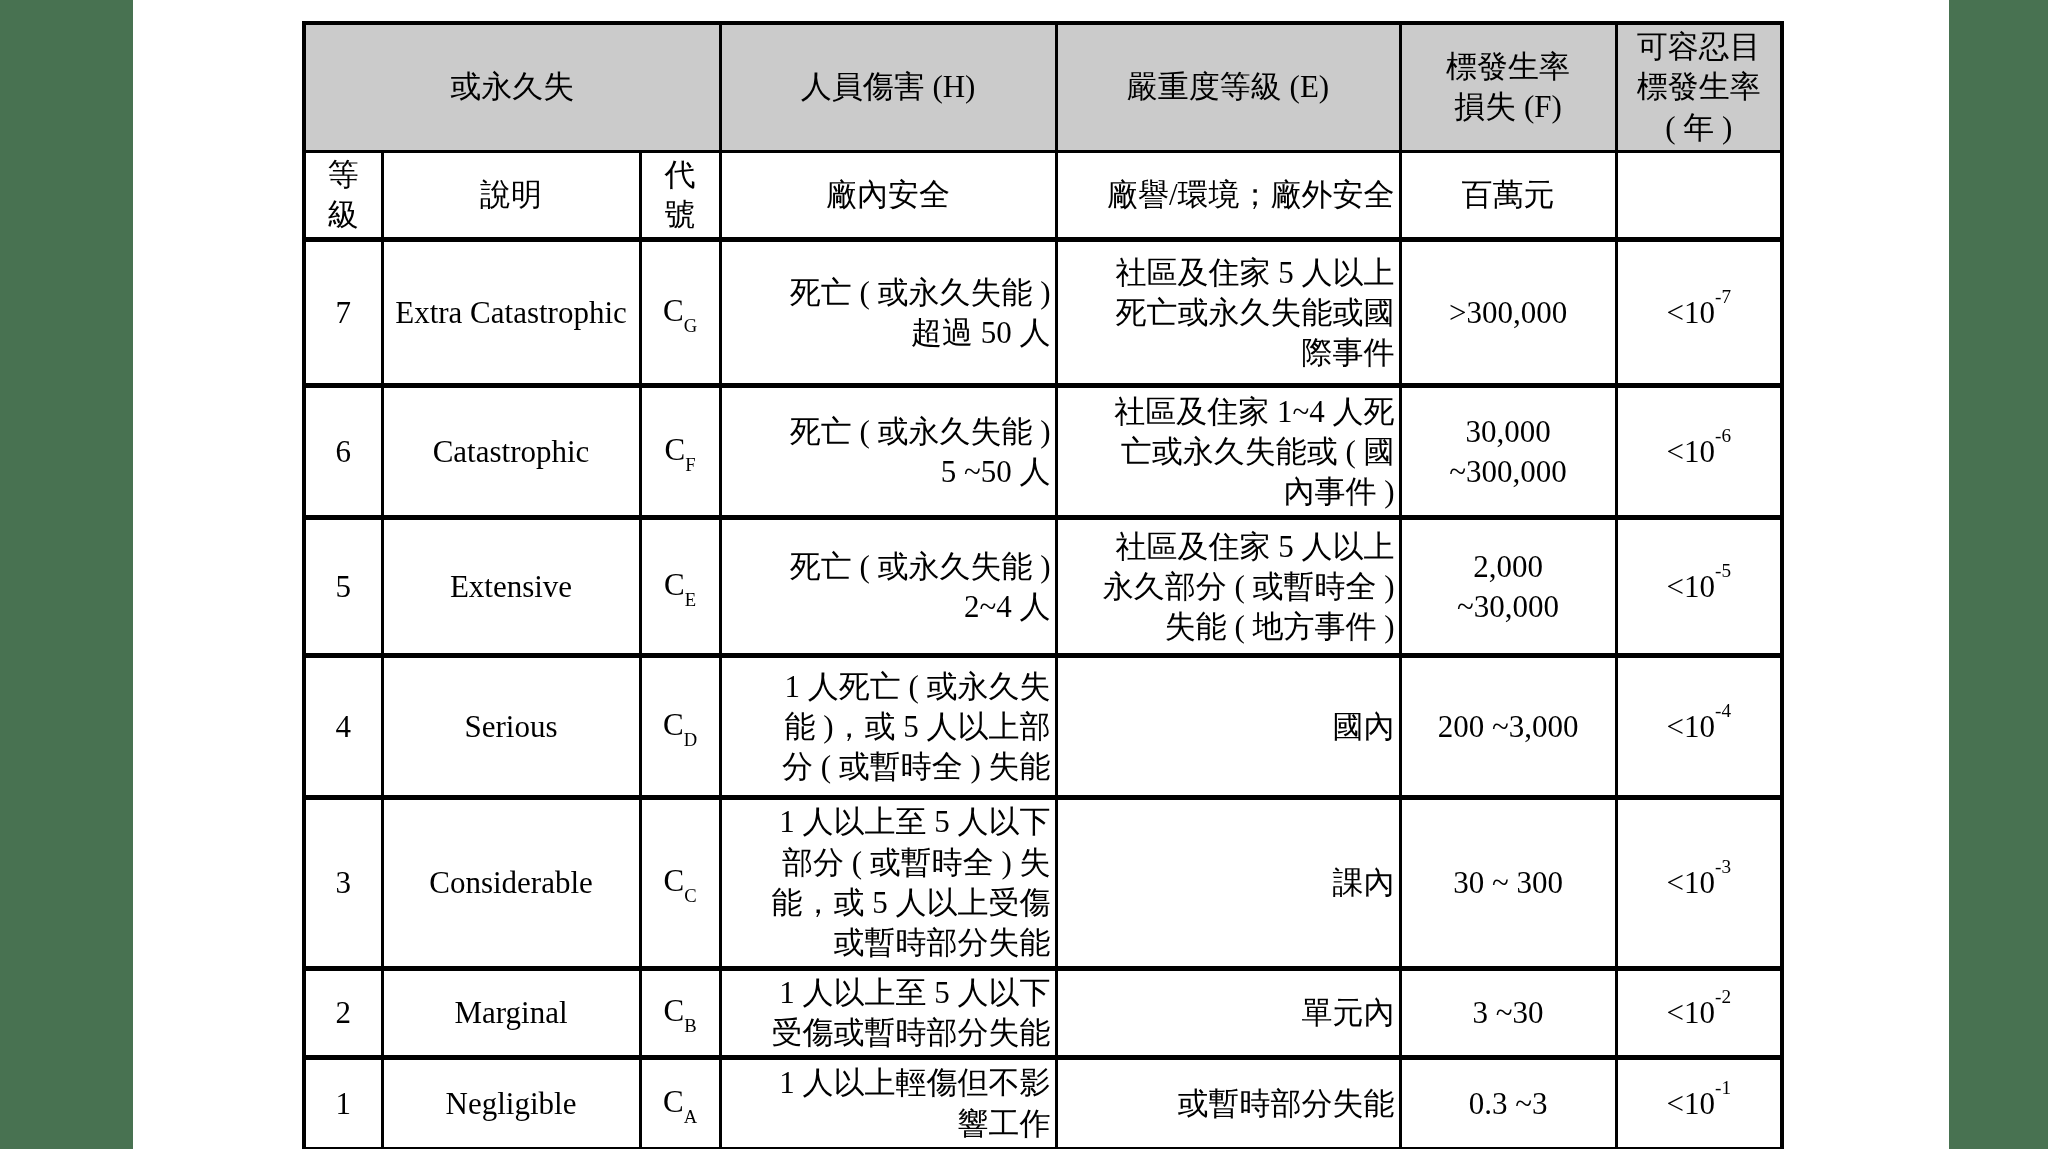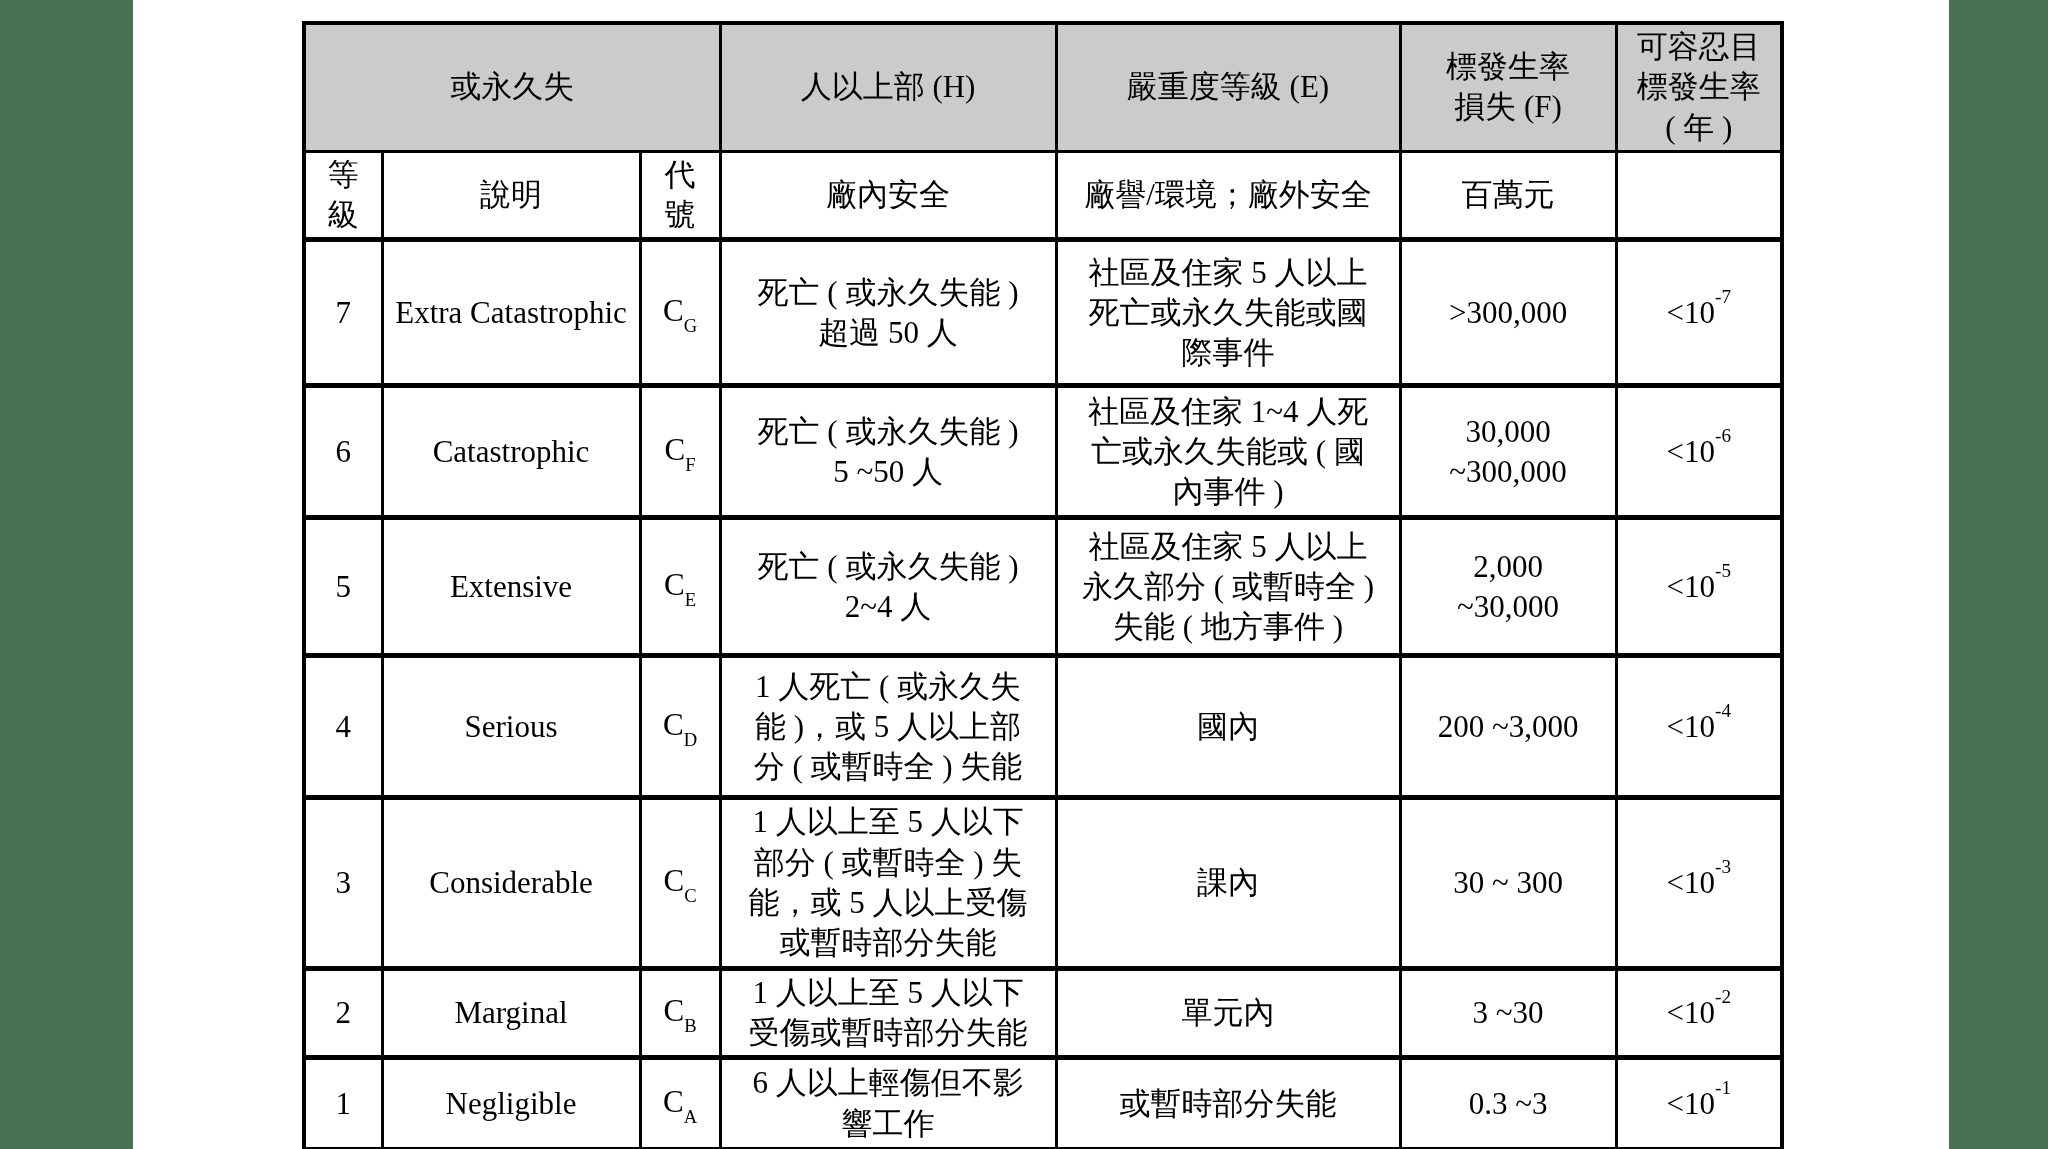--- a/index.html
+++ b/index.html
@@ -24,21 +24,21 @@
     vertical-align:middle;
     padding:2px 4px;
     font-size:31px;
     line-height:1.3;
     overflow:hidden;
   }
   tr.brow td{border-top-width:5px;border-bottom-width:5px;}
   .gray{background:#cbcbcb;}
   .pre{white-space:pre-line;}
   .c{text-align:center;}
-  .l{text-align:center;}
+  .l{text-align:right;}
   .hdr{font-size:33px;text-align:center;}
   .num{font-size:36px;}
   .code-cell{font-size:35px;padding:0;}
   .code-cell sub{font-size:0.60em;position:relative;top:0.18em;}
   .rate-cell{font-size:33px;}
   .rate-cell sup{font-size:0.62em;position:relative;top:-0.45em;}
   .loss-cell{font-size:33px;}
   
   tr.rh1{height:128px;}
   tr.rh2{height:82px;}
@@ -61,21 +61,21 @@
       <col style="width:80px">
       <col style="width:336px">
       <col style="width:344px">
       <col style="width:216px">
       <col style="width:166px">
     </colgroup>
 
     <tbody>
         <tr class="rh1">
       <td colspan="3" class="gray hdr">或永久失</td>
-      <td class="gray hdr">人以上部 (H)</td>
+      <td class="gray hdr">人員傷害 (H)</td>
       <td class="gray hdr">嚴重度等級 (E)</td>
       <td class="gray hdr pre">標發生率
 損失 (F)</td>
       <td class="gray hdr pre">可容忍目
 標發生率
 ( 年 )</td>
     </tr>
 
     <tr class="rh2">
       <td class="c pre">等
@@ -163,21 +163,21 @@
 受傷或暫時部分失能</td>
       <td class="l pre">單元內</td>
       <td class="c pre loss-cell">3 ~30</td>
       <td class="c rate-cell"><span>&lt;10</span><sup>-2</sup></td>
     </tr>
 
     <tr class="brow r1">
       <td class="c num">1</td>
       <td class="c">Negligible</td>
       <td class="c code-cell"><span>C</span><sub>A</sub></td>
-      <td class="l pre">6 人以上輕傷但不影
+      <td class="l pre">1 人以上輕傷但不影
 響工作</td>
       <td class="l pre">或暫時部分失能</td>
       <td class="c pre loss-cell">0.3 ~3</td>
       <td class="c rate-cell"><span>&lt;10</span><sup>-1</sup></td>
     </tr>
 
   </tbody>
     </table>
 </div>
 

